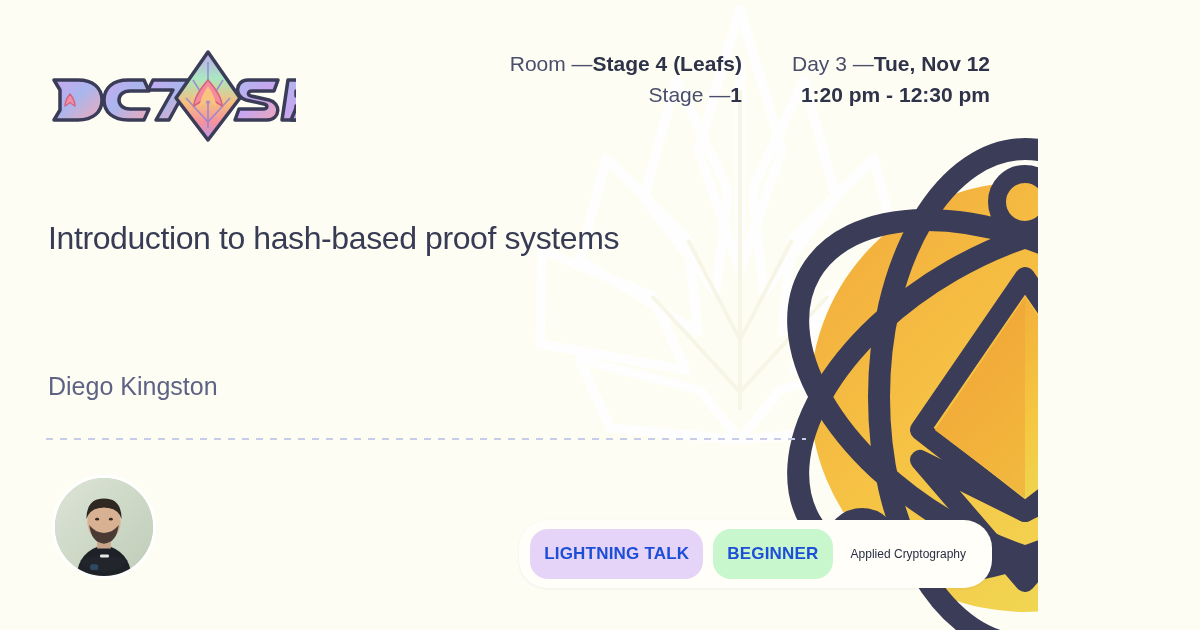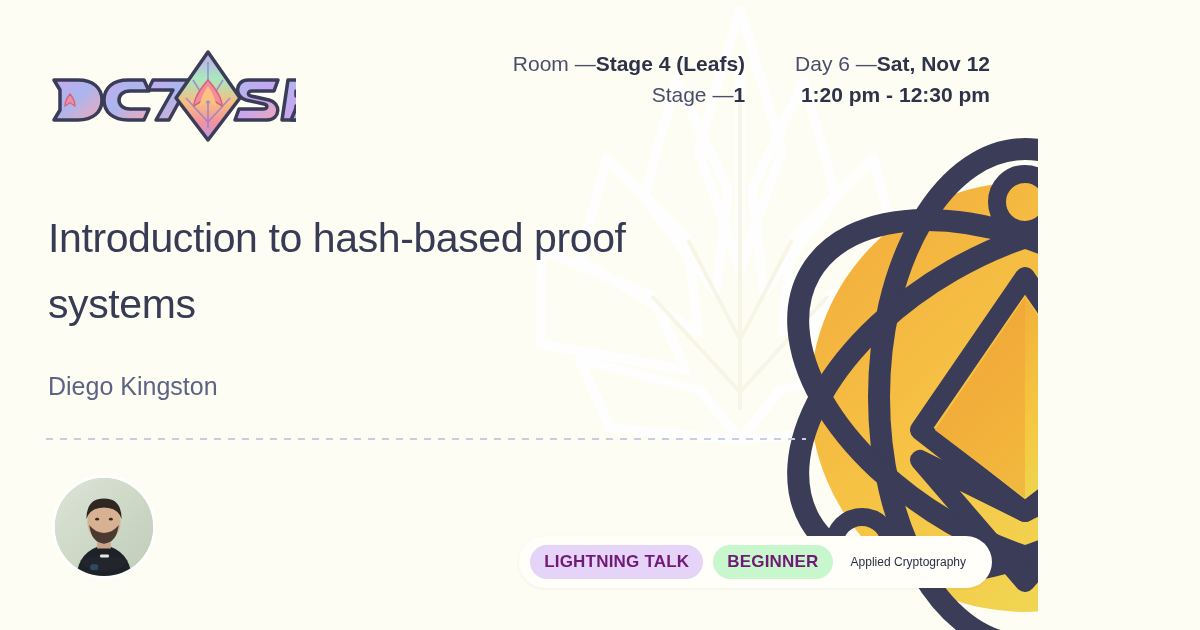--- a/index.html
+++ b/index.html
@@ -57,21 +57,21 @@
   .meta-col { text-align:right; white-space:nowrap; }
   .meta-line { display:block; }
   .meta-light { font-weight:400; color:#4A4E6B; }
   .meta-strong { font-weight:700; color:#2F3349; }
 
   
   .title {
     position:absolute;
     left: 48px; top: 205px;
     width: 640px;
-    font-size: 41px;
+    font-size: 32px;
     line-height: 66px;
     font-weight: 400;
     color: #373B54;
     letter-spacing: -0.4px;
   }
   .speaker {
     position:absolute;
     left: 48px; top: 372px;
     font-size: 25px;
     font-weight: 400;
@@ -108,23 +108,23 @@
     gap: 10px;
     background: #FFFEF8;
     border-radius: 28px;
     padding: 9px 22px 9px 11px;
     box-shadow: 0 1px 3px rgba(55,59,84,0.07);
   }
   .pill {
     font-size: 17px;
     font-weight: 700;
     letter-spacing: 0.2px;
-    color: #701a75;
+    color: #1d4ed8;
     border-radius: 18px;
-    padding: 7px 14px;
+    padding: 15px 14px;
     white-space:nowrap;
   }
   .pill-purple { background:#E5D4F8; }
   .pill-green  { background:#C8F7CE; }
   .tag-plain {
     font-size: 12px;
     font-weight: 400;
     color: #2B2F45;
     padding: 0 4px 0 8px;
     white-space:nowrap;
@@ -243,21 +243,21 @@
       </g>
     </svg>
   </div>
 
   <div class="meta">
     <div class="meta-col">
       <span class="meta-line"><span class="meta-light">Room —</span><span class="meta-strong">Stage 4 (Leafs)</span></span>
       <span class="meta-line"><span class="meta-light">Stage —</span><span class="meta-strong">1</span></span>
     </div>
     <div class="meta-col">
-      <span class="meta-line"><span class="meta-light">Day 6 —</span><span class="meta-strong">Sat, Nov 12</span></span>
+      <span class="meta-line"><span class="meta-light">Day 3 —</span><span class="meta-strong">Tue, Nov 12</span></span>
       <span class="meta-line meta-strong">1:20 pm - 12:30 pm</span>
     </div>
   </div>
 
   <h1 class="title">Introduction to hash-based proof systems</h1>
   <div class="speaker">Diego Kingston</div>
 
   <div class="divider"></div>
 
   <div class="avatar">

